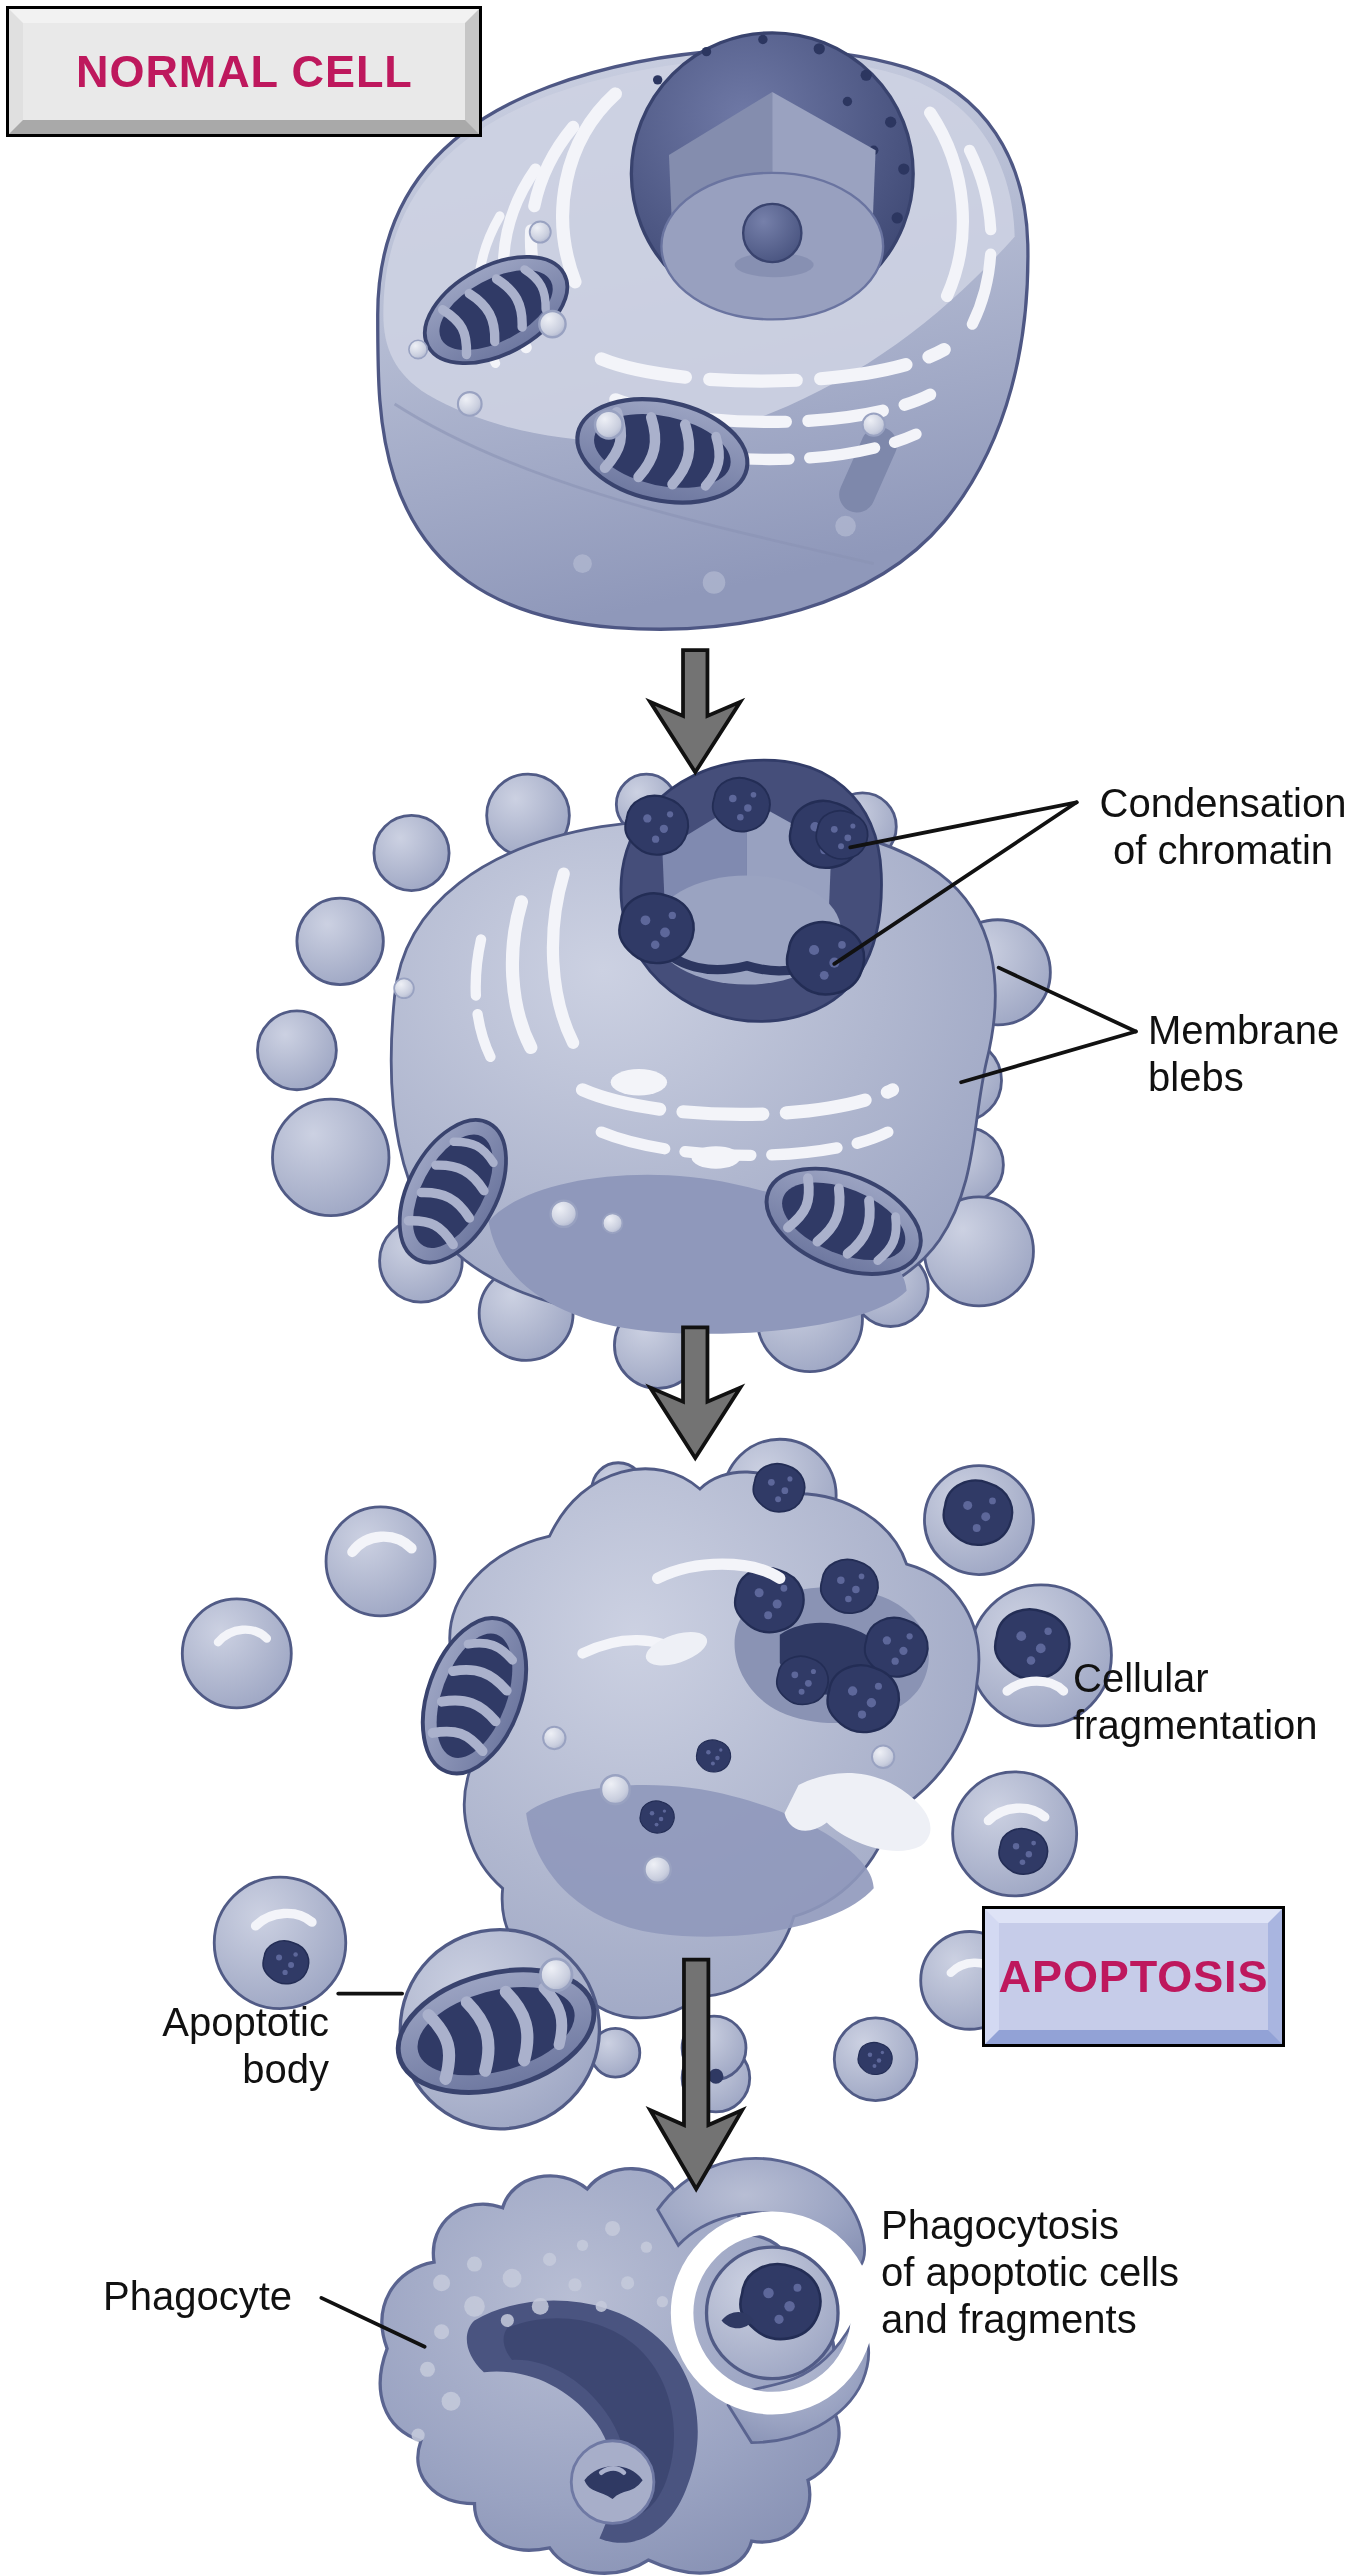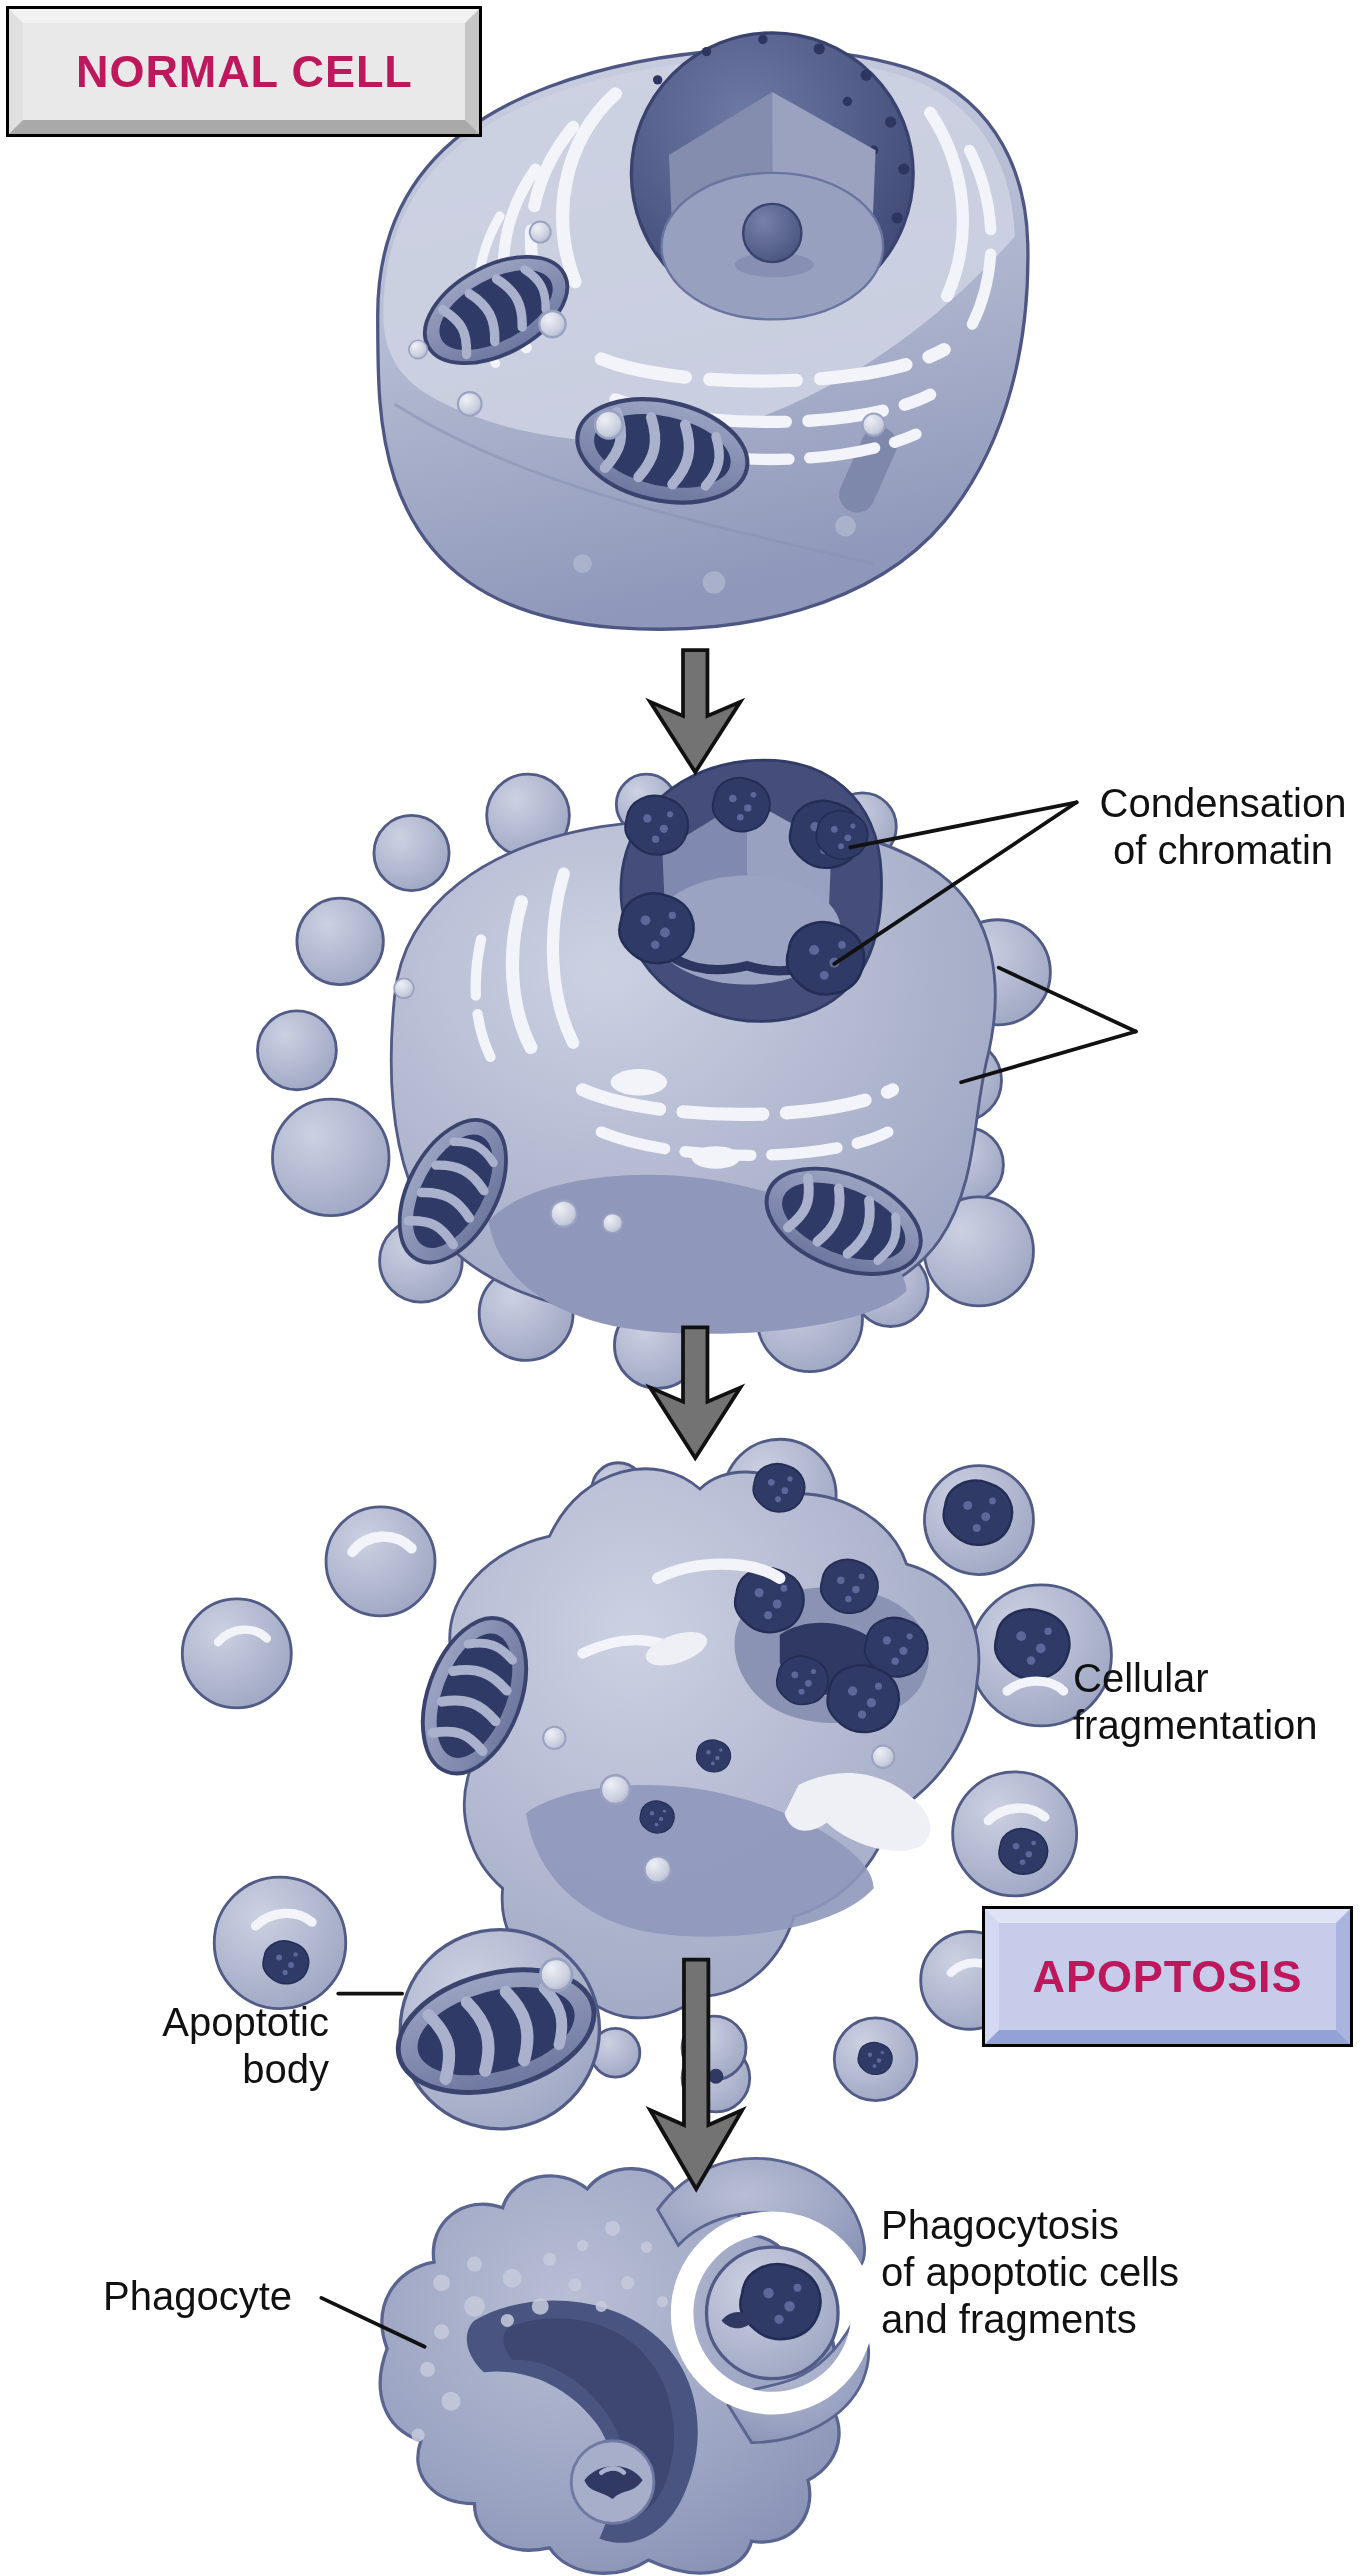--- a/index.html
+++ b/index.html
@@ -342,26 +342,28 @@
       <path d="M 1209,1098 L 1063,1030"></path>
       <path d="M 1209,1098 L 1023,1152"></path>
       <path d="M 360,2122 L 428,2122"></path>
       <path d="M 342,2446 L 452,2498"></path>
     </g>
   </svg>
 
   <div class="bevel box-normal" style="left:9.4px;top:9.4px;width:470px;height:125px;">
     <span class="caption">NORMAL CELL</span>
   </div>
-  <div class="bevel box-apoptosis" style="left:985px;top:1909px;width:365px;height:135px;">
+  <div class="bevel box-apoptosis" style="left:985px;top:1909px;width:297px;height:135px;">
     <span class="caption">APOPTOSIS</span>
   </div>
 
   <div class="label" style="left:1079px;top:780px;width:288px;text-align:center;">Condensation
 of chromatin</div>
+  <div class="label" style="left:1148px;top:1007px;text-align:left;">Membrane
+blebs</div>
   <div class="label" style="left:1073px;top:1655px;text-align:left;">Cellular
 fragmentation</div>
   <div class="label" style="left:105px;top:1969px;width:224px;text-align:right;margin-top:30px;">Apoptotic
 body</div>
   <div class="label" style="left:103px;top:2273px;text-align:left;">Phagocyte</div>
   <div class="label" style="left:881px;top:2202px;text-align:left;">Phagocytosis
 of apoptotic cells
 and fragments</div>
 </div>
 

